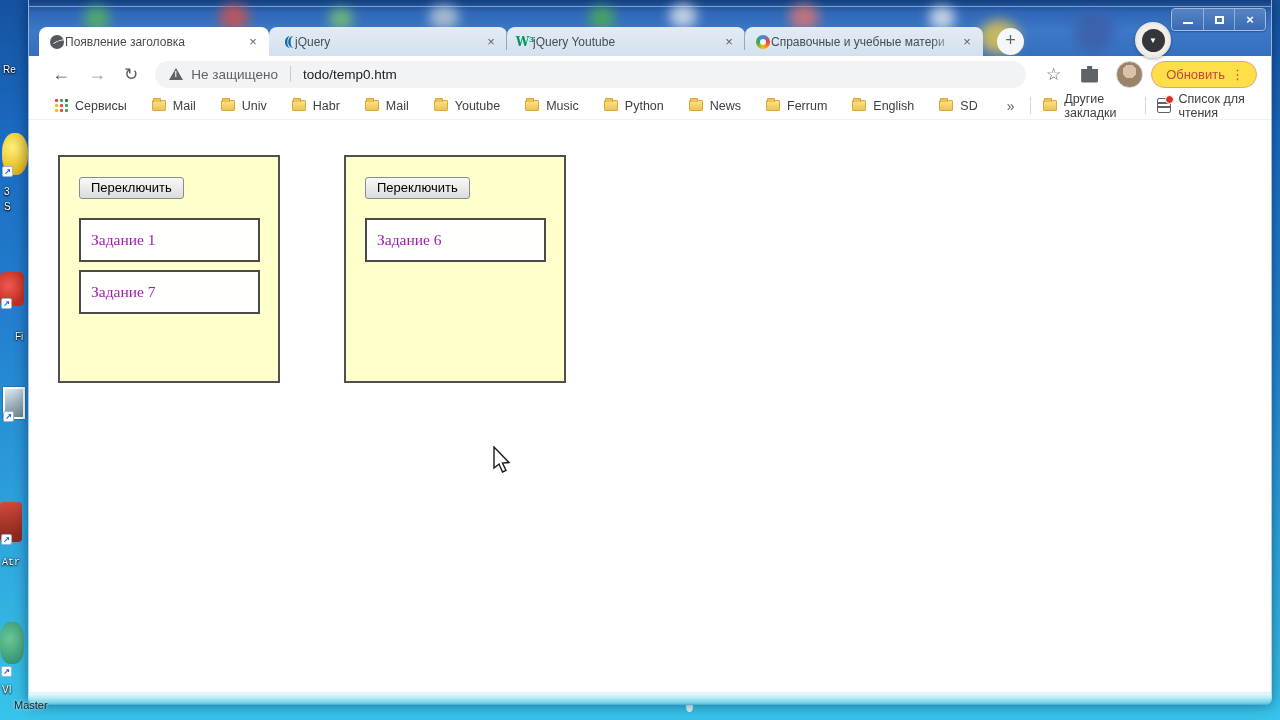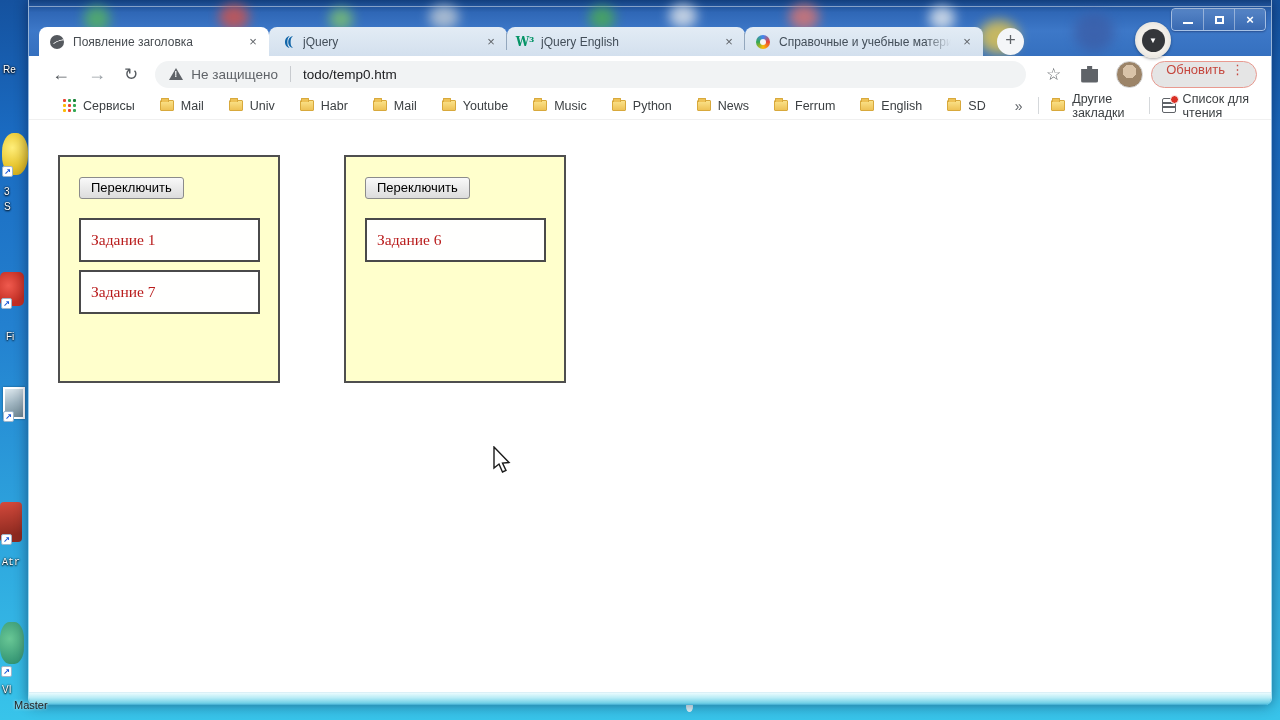--- a/index.html
+++ b/index.html
@@ -43,21 +43,21 @@
   .blob { position:absolute; border-radius:50%; filter:blur(6px); opacity:.8; }
 
   .tabrow { position:absolute; left:10px; bottom:0; height:29px; display:flex; align-items:flex-end; }
   .tab { height:29px; display:flex; align-items:center; padding:0 8px 0 10px;
     font-size:12px; border-radius:8px 8px 0 0; position:relative; cursor:default; }
   .tab.active { width:230px; background:#fff; color:#474c51; z-index:2; }
   .tab.inactive { width:238px; background:linear-gradient(180deg,#e3ecf5,#d3e0ee);
     color:#434e59; }
   .tab.inactive + .tab.inactive::before { content:""; position:absolute; left:-1px; top:6px;
     height:17px; width:1px; background:#93a7bd; }
-  .tab .title { flex:1; overflow:hidden; white-space:nowrap; margin:0 8px;
+  .tab .title { flex:1; overflow:hidden; white-space:nowrap; margin:0 0;
     -webkit-mask-image:linear-gradient(90deg,#000 85%,transparent); }
   .tab .close { width:16px; height:16px; border-radius:50%; text-align:center;
     line-height:15px; font-size:13px; color:#5f6368; flex:none; }
   .favicon { width:16px; height:16px; flex:none; display:inline-flex;
     align-items:center; justify-content:center; }
   .globe { width:14px; height:14px; border-radius:50%; background:#55595e; position:relative; overflow:hidden; }
   .globe::after { content:""; position:absolute; left:2px; top:5px; width:14px; height:5px;
     border-radius:50%; border:1.6px solid #fff; border-color:#fff transparent transparent transparent;
     transform:rotate(-18deg); }
   .jq { color:#1266a9; font-weight:bold; font-size:13px; letter-spacing:-3px;
@@ -101,26 +101,26 @@
     font-size:9px; font-weight:bold; }
   .sec-label { color:#5f6368; }
   .omni-sep { width:1px; height:16px; background:#c8cbcf; margin:0 12px; }
   .url { color:#202124; }
   .tool-ico { color:#5f6368; font-size:17px; padding:0 10px; }
   .puzzle { width:17px; height:17px; margin:0 10px; position:relative; background:#5f6368;
     border-radius:2px; clip-path:polygon(0 20%,35% 20%,35% 0,65% 0,65% 20%,100% 20%,100% 100%,0 100%); }
   .avatar { width:27px; height:27px; border-radius:50%; margin:0 8px;
     background:radial-gradient(circle at 50% 38%, #d9c3a8 0 34%, #9c8468 35% 70%, #6e5a45 100%);
     border:1px solid #d0d0d0; }
-  .update-pill { height:27px; border:1.5px solid #e89a90; border-radius:14px; background:#e5e5e5;
-    color:#c5473e; font-size:13px; display:flex; padding:0 6px 0 14px; margin-right:6px; }
+  .update-pill { height:27px; border:1.5px solid #e89a90; border-radius:14px; background:#fde047;
+    color:#c5473e; font-size:13px; display:flex; align-items:center; padding:0 6px 0 14px; margin-right:6px; }
   .update-pill .dots { font-size:13px; padding:0 6px; color:#c5473e; }
 
   
-  .bookbar { height:28px; background:#fff; display:flex; align-items:center; padding:0 10px 0 28px;
+  .bookbar { height:28px; background:#fff; display:flex; align-items:center; padding:0 10px 0 20px;
     font-size:12.5px; color:#3c4043; border-bottom:1px solid #f0f0f0; }
   .bm { display:flex; align-items:center; margin-right:13px; padding:2px 6px; border-radius:4px; }
   .bm .txt { margin-left:7px; }
   .folder { width:14px; height:11px; background:linear-gradient(180deg,#fbe289,#eec256);
     border:1px solid #d8a93c; border-radius:1px; position:relative; flex:none; }
   .folder::before { content:""; position:absolute; left:0; top:-3px; width:6px; height:3px;
     background:#eec256; border:1px solid #d8a93c; border-bottom:none; border-radius:1px 1px 0 0; }
   .appgrid { width:13px; height:13px; display:grid; grid-template-columns:repeat(3,1fr); gap:1.5px; flex:none; }
   .appgrid i { border-radius:1px; }
   .overflow { margin-left:auto; color:#5f6368; font-size:14px; padding:0 10px; }
@@ -134,42 +134,42 @@
   
   .content { position:relative; height:572px; background:#fff; }
   .panel { position:absolute; top:35px; width:222px; height:228px; background:#ffffcc;
     border:2px solid #4f4f4f; padding:20px 20px 0 19px; }
   .panel.p1 { left:29px; } .panel.p2 { left:315px; }
   .toggle-btn { display:inline-block; font-size:13px; color:#000; padding:2px 11px 3px;
     background:linear-gradient(180deg,#f9f9f9,#dcdcdc); border:1px solid #8b8b8b;
     border-radius:3px; margin-bottom:19px; }
   .task { width:181px; height:44px; background:#fffffe; border:2px solid #4a4a4a;
     margin-bottom:8px; display:flex; align-items:center; padding-left:10px;
-    font-family:"Liberation Serif", serif; font-size:15.5px; color:#b91c1c; }
+    font-family:"Liberation Serif", serif; font-size:15.5px; color:#a21caf; }
 
   
   .cursor { position:absolute; left:492px; top:446px; z-index:20; }
 
   
   .droplet { position:absolute; left:686px; top:699px; width:7px; height:13px; z-index:2;
     background:rgba(255,255,255,.85); border-radius:50% 50% 50% 50%/60% 60% 40% 40%; }
   .master { position:absolute; left:14px; top:699px; z-index:6; font-size:11px; color:#222;
     text-shadow:0 0 3px rgba(255,255,255,.9); }
 </style>
 </head>
 <body>
 
 <div class="dlabel" style="left:3px; top:64px;">Re</div>
 <div class="dicon shape1" style="left:2px; top:133px;"></div>
 <div class="badge" style="left:2px; top:166px; z-index:2;">↗</div>
 <div class="dlabel" style="left:4px; top:186px;">3</div>
 <div class="dlabel" style="left:4px; top:201px;">S</div>
 <div class="dicon shape2" style="left:0; top:272px;"></div>
 <div class="badge" style="left:1px; top:298px; z-index:2;">↗</div>
-<div class="dlabel" style="left:6px; top:331px;text-align:right;">Fi</div>
+<div class="dlabel" style="left:15px; top:331px;text-align:right;">Fi</div>
 <div class="dicon shape3" style="left:3px; top:387px;"></div>
 <div class="badge" style="left:3px; top:411px; z-index:2;">↗</div>
 <div class="dicon shape4" style="left:0; top:502px;"></div>
 <div class="badge" style="left:1px; top:534px; z-index:2;">↗</div>
 <div class="dlabel" style="left:2px; top:557px;font-family:Liberation Mono, monospace;">Atr</div>
 <div class="dicon shape5" style="left:0; top:622px;"></div>
 <div class="badge" style="left:1px; top:666px; z-index:2;">↗</div>
 <div class="dlabel" style="left:2px; top:684px;">VI</div>
 <div class="master">Master</div>
 <div class="droplet"></div>
@@ -206,21 +206,21 @@
         <span class="title">Появление заголовка</span>
         <span class="close">×</span>
       </div>
       <div class="tab inactive">
         <span class="favicon jq">((</span>
         <span class="title">jQuery</span>
         <span class="close">×</span>
       </div>
       <div class="tab inactive">
         <span class="favicon w3">W³</span>
-        <span class="title">jQuery English</span>
+        <span class="title">jQuery Youtube</span>
         <span class="close">×</span>
       </div>
       <div class="tab inactive">
         <span class="favicon">
             <span class="pinwheel"></span>
           </span>
         <span class="title">Справочные и учебные матери</span>
         <span class="close">×</span>
       </div>
       <div class="newtab">+</div>

